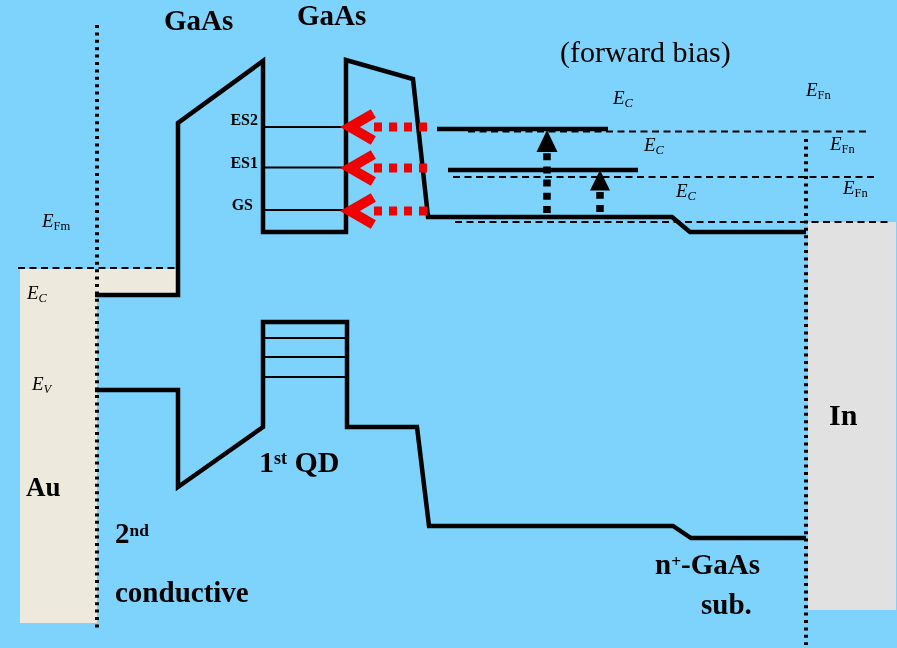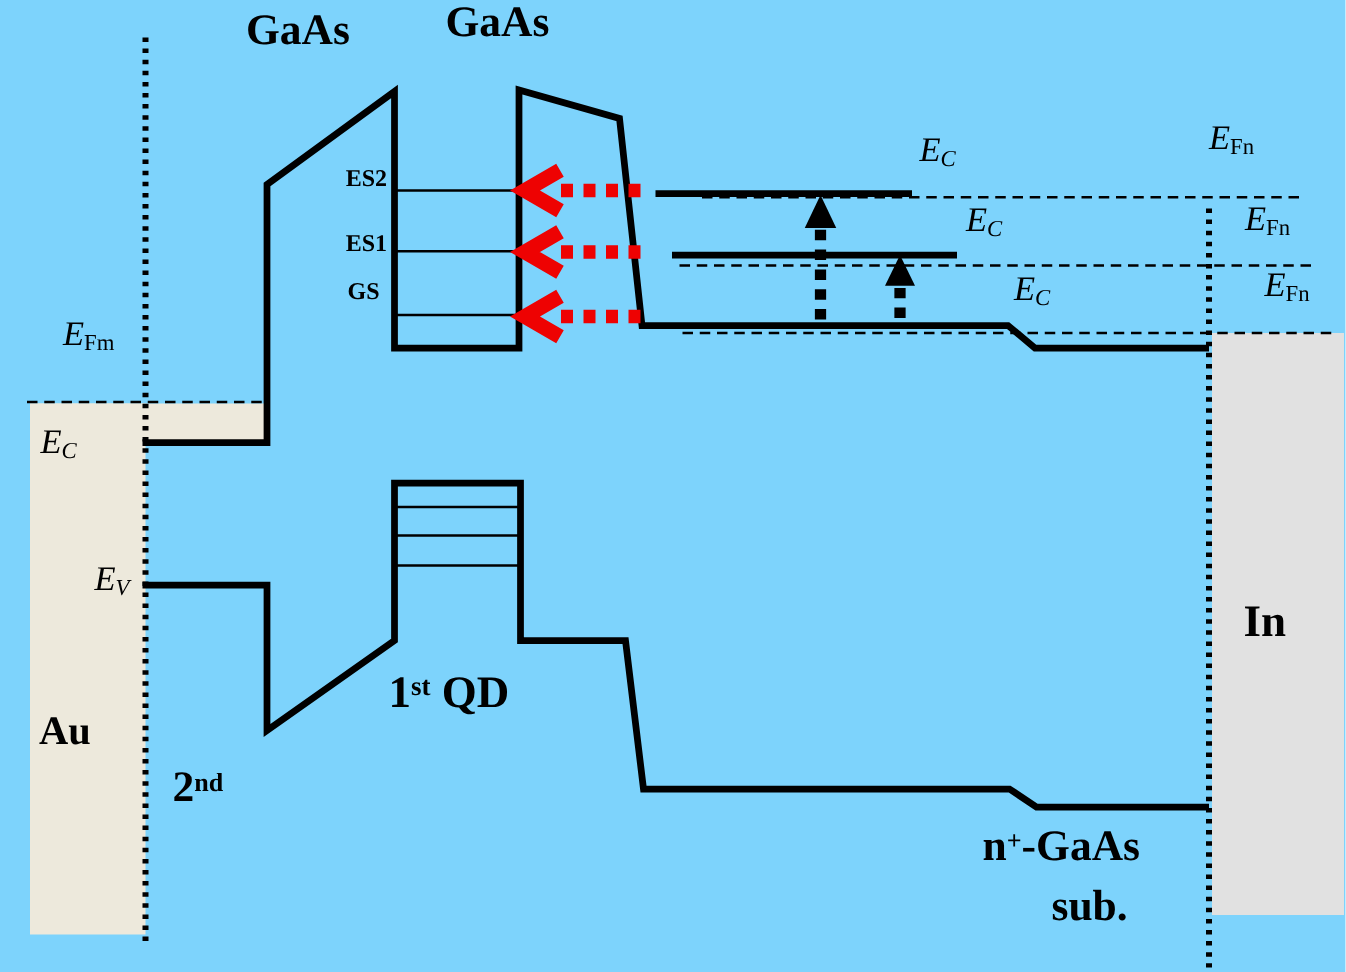--- a/index.html
+++ b/index.html
@@ -25,26 +25,26 @@
   .blktail   { fill:none; stroke:var(--line,#000); stroke-width:7.5; stroke-dasharray:7 6.2; }
   .blkhead   { fill:var(--line,#000); stroke:none; }
 
   
   .lbl { position:absolute; color:#000; white-space:nowrap; line-height:1.05; }
   .bold { font-weight:bold; }
   .f29 { font-size:29px; }
   .f30 { font-size:30px; }
   .f31 { font-size:27px; }
   .f25 { font-size:16px; }
-  .elabel { font-size:23px; font-style:italic; }
+  .elabel { font-size:19px; font-style:italic; }
   .esub { font-size:0.66em; vertical-align:-0.24em; }
   .esub.roman { font-style:normal; }
   .esub.it { font-style:italic; }
   sup.small { font-size:0.6em; vertical-align:0.42em; font-weight:bold; }
-  .stack { line-height:41px; }
+  .stack { line-height:59px; }
   .alignR { text-align:right; }
 </style>
 </head>
 <body>
 
 <div class="stage">
 
   <svg width="897" height="648" viewBox="0 0 897 648">
 
     <rect class="fill-au" x="20" y="269" width="158" height="25"></rect>
@@ -95,42 +95,44 @@
     <g>
       <path class="blktail" d="M600,212 V192"></path>
       <polygon class="blkhead" points="600,170 590,190.5 610,190.5"></polygon>
     </g>
   </svg>
 
   <div class="lbl bold f29" style="left:164px; top:5px;">GaAs</div>
 
   <div class="lbl bold f29" style="left:297px; top:0px;">GaAs</div>
 
+  <div class="lbl f30" style="left:560px; top:36px;">(forward bias)</div>
 
   <div class="lbl elabel" style="left:2px; top:211px;margin-left:40px;">
     <span>E</span><span class="esub roman">Fm</span>
   </div>
 
   <div class="lbl elabel" style="left:27px; top:283px;">
     <span>E</span><span class="esub it">C</span>
   </div>
 
-  <div class="lbl elabel" style="left:32px; top:374px;margin-left:31px;">
+  <div class="lbl elabel" style="left:32px; top:374px;">
     <span>E</span><span class="esub it">V</span>
   </div>
 
   <div class="lbl bold f31" style="left:26px; top:473px;">Au</div>
 
   <div class="lbl bold f29 stack" style="left:115px; top:501px;">
     <div><span>2</span><sup class="small">nd</sup></div>
+    <div>conductive</div>
   </div>
 
   <div class="lbl bold f25 alignR" style="left:198px; top:112px; width:60px;">ES2</div>
   <div class="lbl bold f25 alignR" style="left:198px; top:155px; width:60px;">ES1</div>
-  <div class="lbl bold f25 alignR" style="left:198px; top:187px; width:55px;">GS</div>
+  <div class="lbl bold f25 alignR" style="left:198px; top:197px; width:55px;">GS</div>
 
   <div class="lbl bold f30" style="left:259px; top:446px;">
     <span>1</span><sup class="small">st</sup><span> QD</span>
   </div>
 
 
   <div class="lbl bold f29" style="left:655px; top:549px;">
     <span>n</span><sup class="small">+</sup><span>-GaAs</span>
   </div>
 

